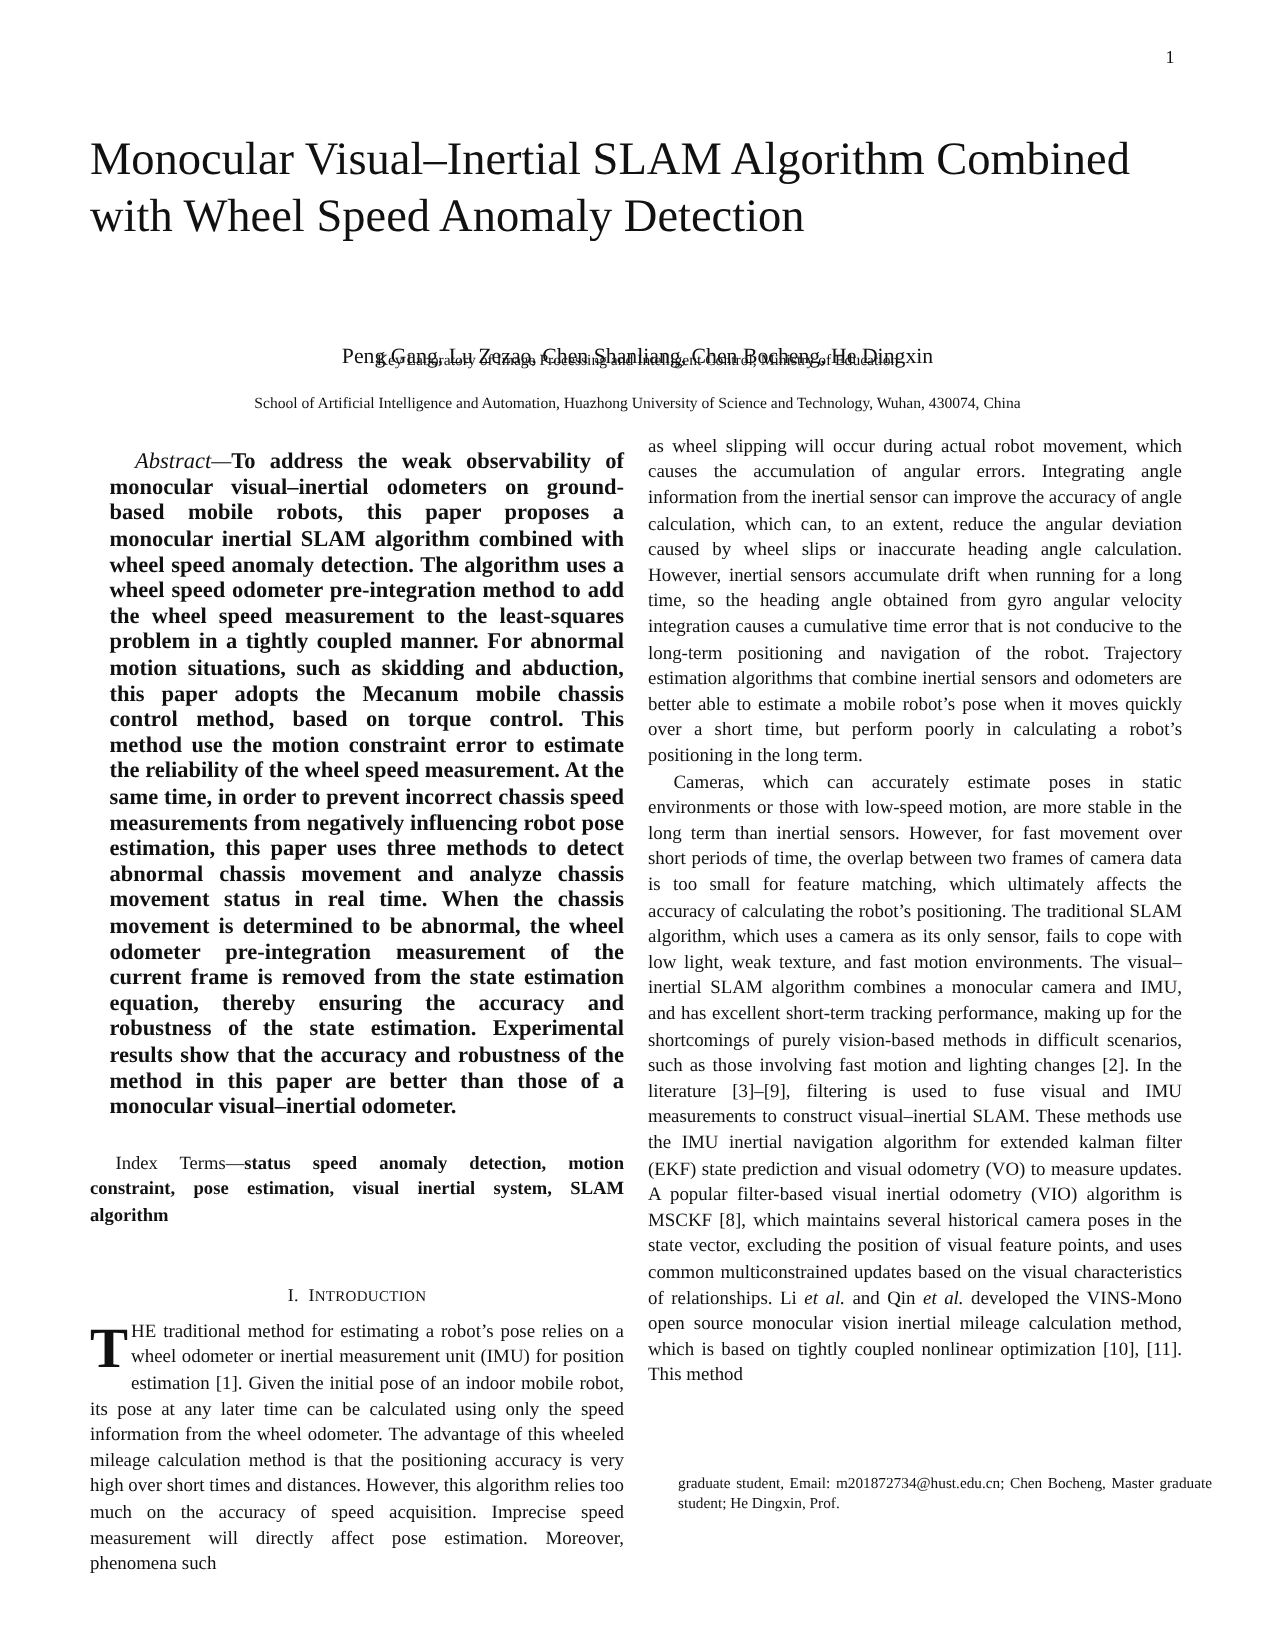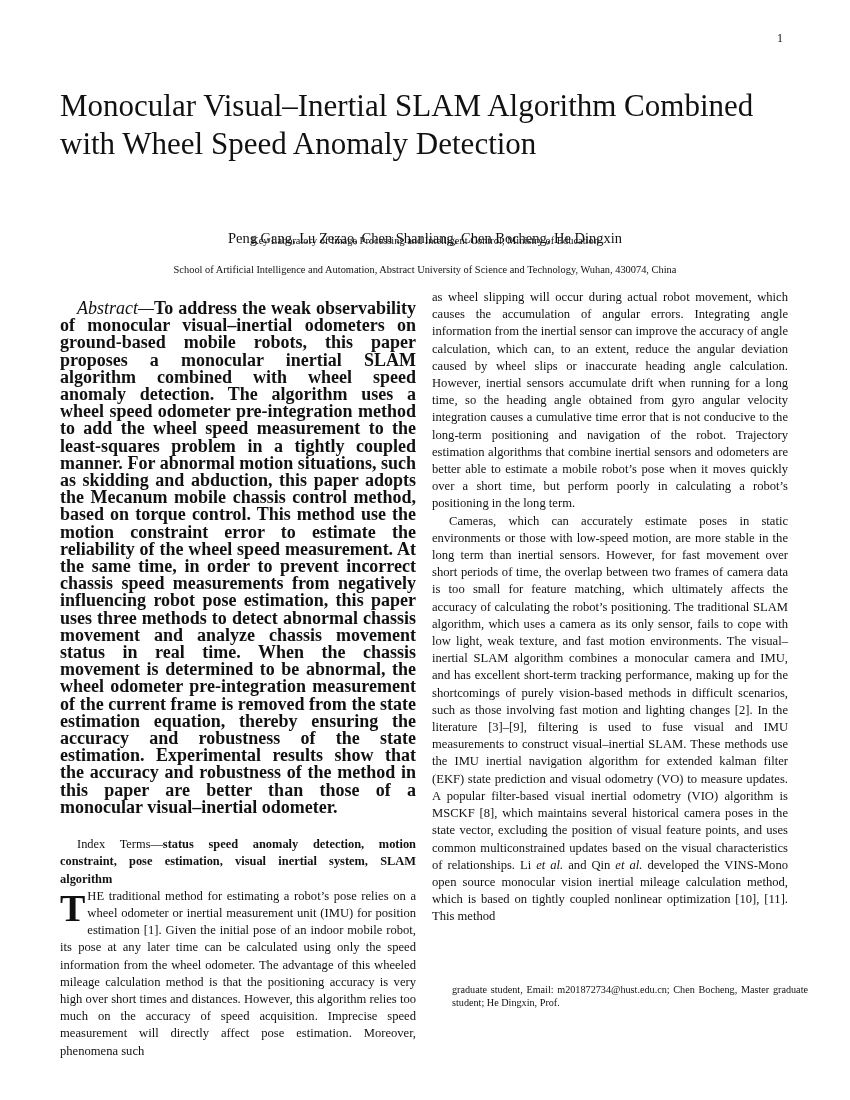--- a/index.html
+++ b/index.html
@@ -20,21 +20,21 @@
     position: absolute; left: 40px; width: 770px; text-align: center;
     font-size: 10.4px; line-height: 13px;
   }
   .affil1 { top: 234px; }
   .affil2 { top: 263px; }
   .col { position: absolute; width: 356px; font-size: 12.6px; line-height: 17.2px; }
   .col-left { left: 60px; top: 300px; }
   .col-right { left: 432px; top: 289px; }
   p { margin: 0; text-align: justify; }
   .indent { text-indent: 17px; }
-  .abstract { font-weight: bold; font-size: 18px; line-height: 17.2px; }
+  .abstract { font-weight: bold; font-size: 15px; line-height: 17.2px; margin-left: 13px; }
   .abstract .lead { font-style: italic; font-weight: normal; }
   .index-terms { margin-top: 20px; font-weight: bold; font-size: 12.4px; }
   .index-terms .lead { font-weight: normal; }
   .section-head {
     text-align: center; margin-top: 36px; margin-bottom: 6px;
     font-size: 12px; letter-spacing: 0.2px;
   }
   .section-head .sc { font-size: 10px; }
   .dropcap {
     float: left; font-size: 38px; line-height: 30px; margin-top: 5px;
@@ -50,27 +50,28 @@
 </style>
 </head>
 <body>
 
 <div class="page-num">1</div>
 
 <div class="title">Monocular Visual–Inertial SLAM Algorithm Combined with Wheel Speed Anomaly Detection</div>
 
 <div class="authors">Peng Gang, Lu Zezao, Chen Shanliang, Chen Bocheng, He Dingxin</div>
 <div class="affil affil1">Key Laboratory of Image Processing and Intelligent Control, Ministry of Education</div>
-<div class="affil affil2">School of Artificial Intelligence and Automation, Abstract University of Science and Technology, Wuhan, 430074, China</div>
+<div class="affil affil2">School of Artificial Intelligence and Automation, Huazhong University of Science and Technology, Wuhan, 430074, China</div>
 
 <div class="col col-left">
   <p class="abstract indent"><span class="lead">Abstract—</span><span>To address the weak observability of monocular visual–inertial odometers on ground-based mobile robots, this paper proposes a monocular inertial SLAM algorithm combined with wheel speed anomaly detection. The algorithm uses a wheel speed odometer pre-integration method to add the wheel speed measurement to the least-squares problem in a tightly coupled manner. For abnormal motion situations, such as skidding and abduction, this paper adopts the Mecanum mobile chassis control method, based on torque control. This method use the motion constraint error to estimate the reliability of the wheel speed measurement. At the same time, in order to prevent incorrect chassis speed measurements from negatively influencing robot pose estimation, this paper uses three methods to detect abnormal chassis movement and analyze chassis movement status in real time. When the chassis movement is determined to be abnormal, the wheel odometer pre-integration measurement of the current frame is removed from the state estimation equation, thereby ensuring the accuracy and robustness of the state estimation. Experimental results show that the accuracy and robustness of the method in this paper are better than those of a monocular visual–inertial odometer.</span></p>
 
   <p class="index-terms indent"><span class="lead">Index Terms—</span><span>status speed anomaly detection, motion constraint, pose estimation, visual inertial system, SLAM algorithm</span></p>
 
+  <div class="section-head"><span>I.</span>&nbsp;&nbsp;<span>I</span><span class="sc">NTRODUCTION</span></div>
 
   <p class="intro-first"><span class="dropcap">T</span><span>HE traditional method for estimating a robot’s pose relies on a wheel odometer or inertial measurement unit (IMU) for position estimation [1]. Given the initial pose of an indoor mobile robot, its pose at any later time can be calculated using only the speed information from the wheel odometer. The advantage of this wheeled mileage calculation method is that the positioning accuracy is very high over short times and distances. However, this algorithm relies too much on the accuracy of speed acquisition. Imprecise speed measurement will directly affect pose estimation. Moreover, phenomena such</span></p>
 </div>
 
 <div class="col col-right">
   <p>as wheel slipping will occur during actual robot movement, which causes the accumulation of angular errors. Integrating angle information from the inertial sensor can improve the accuracy of angle calculation, which can, to an extent, reduce the angular deviation caused by wheel slips or inaccurate heading angle calculation. However, inertial sensors accumulate drift when running for a long time, so the heading angle obtained from gyro angular velocity integration causes a cumulative time error that is not conducive to the long-term positioning and navigation of the robot. Trajectory estimation algorithms that combine inertial sensors and odometers are better able to estimate a mobile robot’s pose when it moves quickly over a short time, but perform poorly in calculating a robot’s positioning in the long term.</p>
   <p class="indent"><span>Cameras, which can accurately estimate poses in static environments or those with low-speed motion, are more stable in the long term than inertial sensors. However, for fast movement over short periods of time, the overlap between two frames of camera data is too small for feature matching, which ultimately affects the accuracy of calculating the robot’s positioning. The traditional SLAM algorithm, which uses a camera as its only sensor, fails to cope with low light, weak texture, and fast motion environments. The visual–inertial SLAM algorithm combines a monocular camera and IMU, and has excellent short-term tracking performance, making up for the shortcomings of purely vision-based methods in difficult scenarios, such as those involving fast motion and lighting changes [2]. In the literature [3]–[9], filtering is used to fuse visual and IMU measurements to construct visual–inertial SLAM. These methods use the IMU inertial navigation algorithm for extended kalman filter (EKF) state prediction and visual odometry (VO) to measure updates. A popular filter-based visual inertial odometry (VIO) algorithm is MSCKF [8], which maintains several historical camera poses in the state vector, excluding the position of visual feature points, and uses common multiconstrained updates based on the visual characteristics of relationships. Li </span><em>et al.</em><span> and Qin </span><em>et al.</em><span> developed the VINS-Mono open source monocular vision inertial mileage calculation method, which is based on tightly coupled nonlinear optimization [10], [11]. This method</span></p>
 </div>
 
 <div class="footnote fn-left">

